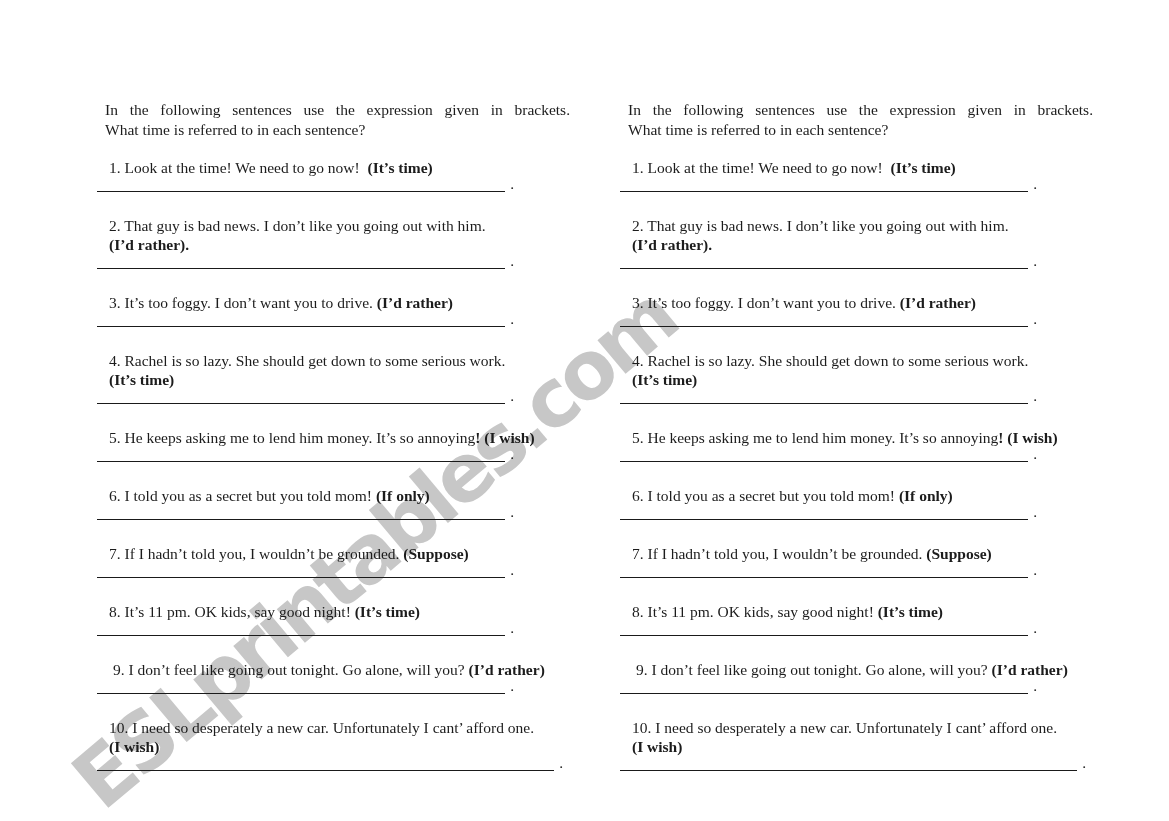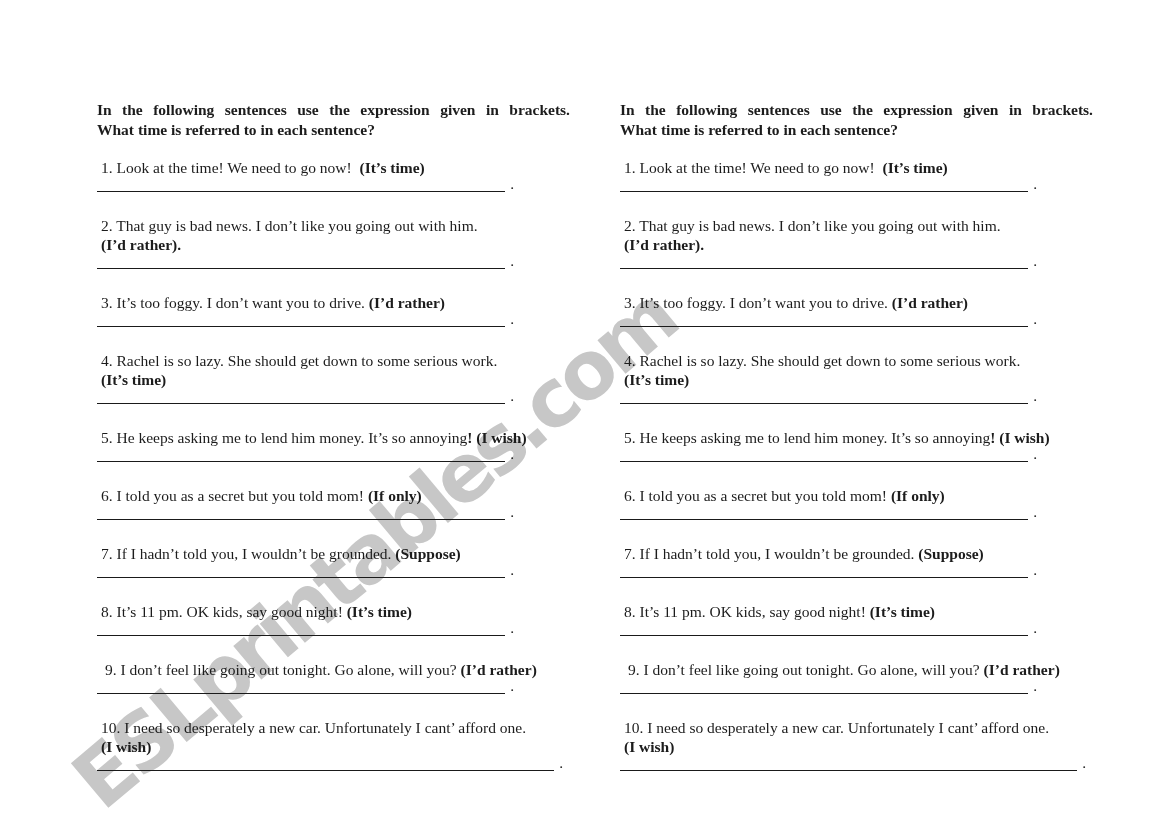--- a/index.html
+++ b/index.html
@@ -31,29 +31,29 @@
     position: absolute;
     top: 100px;
     width: 473px;
     z-index: 1;
     font-size: 15.5px;
     line-height: 19px;
   }
   .col.left  { left: 97px; }
   .col.right { left: 620px; }
   .instructions {
-    font-weight: bold;
+    font-weight: normal;
     line-height: 20px;
-    margin: 0 0 18px 0;
+    margin: 0 0 18px 8px;
   }
   .instructions .j {
     text-align: justify;
     text-align-last: justify;
   }
-  .item { margin: 4px; white-space: nowrap; }
+  .item { margin: 12px; white-space: nowrap; }
   .b { font-weight: bold; }
   .blank {
     position: relative;
     width: 408px;
     height: 0;
     border-bottom: 1px solid #1a1a1a;
     margin: 14px 0 24px 0;
   }
   .blank.wide { width: 457px; }
   .blank .dot {

